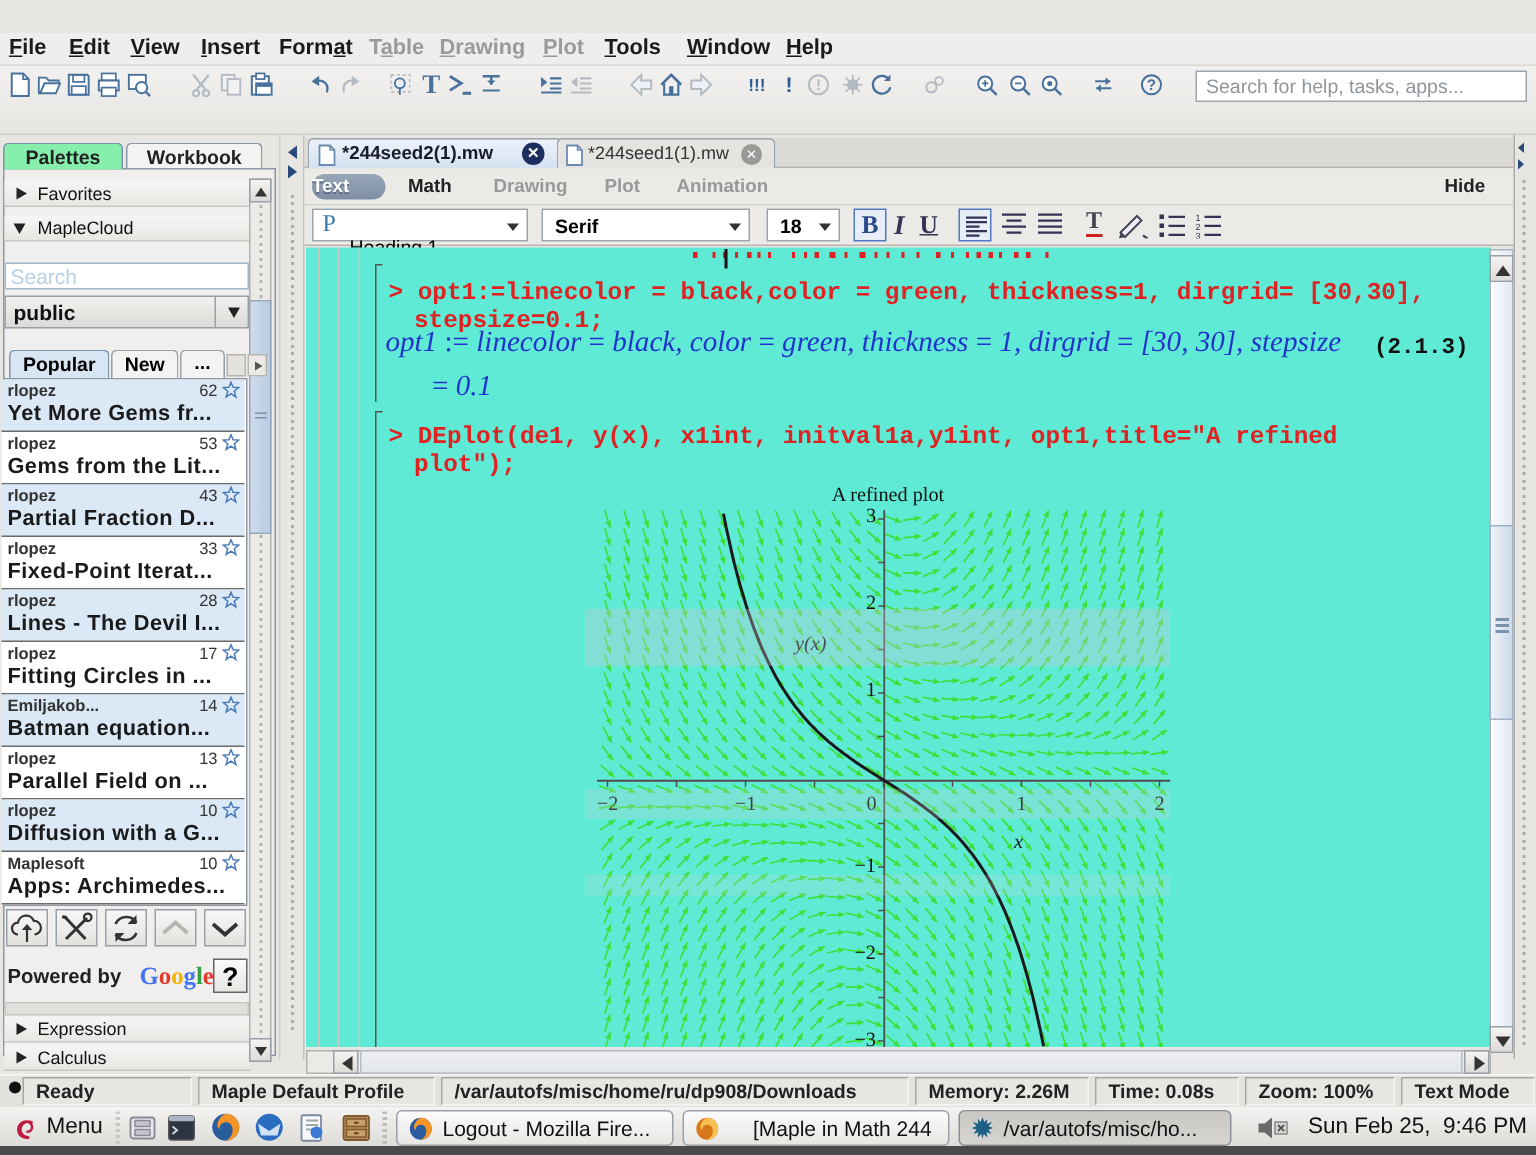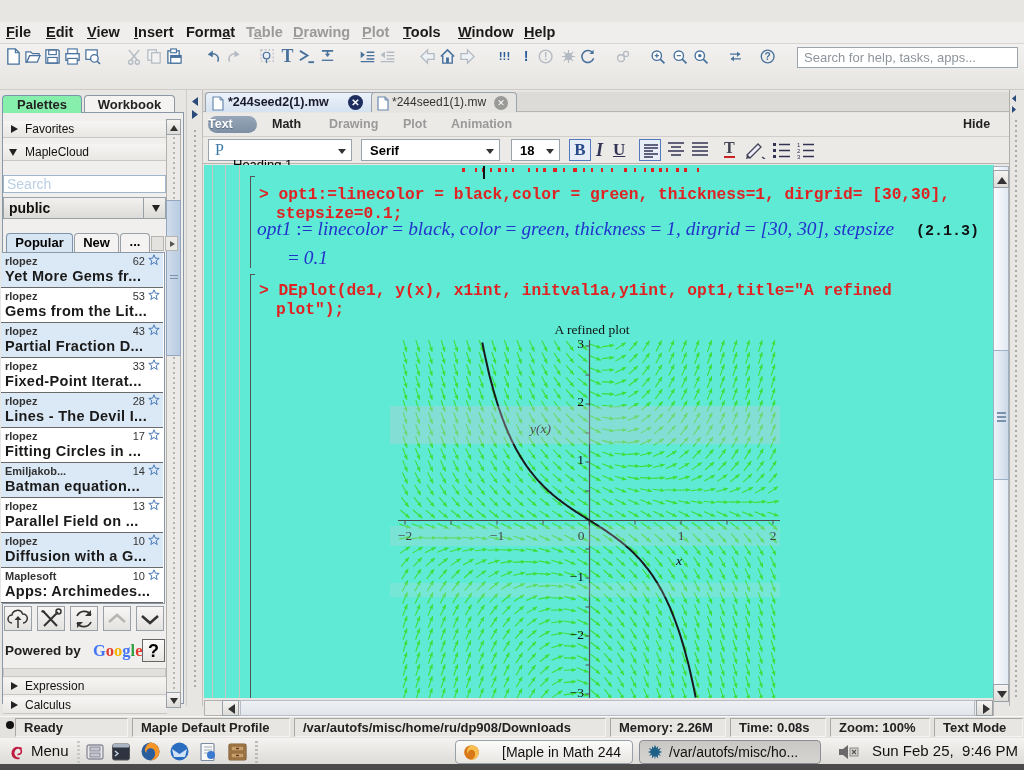--- a/index.html
+++ b/index.html
@@ -580,20 +580,24 @@
           <path d="M6 5h8M6 8h8M6 11h5" stroke="#9aa" stroke-width="1.2"></path>
           <circle cx="13" cy="13" r="4" fill="#3a7ad0"></circle>
         </svg></span>
 <span class="abs" style="left:227px;top:4px"><svg width="21" height="20" viewBox="0 0 21 20">
           <rect x="2" y="2" width="17" height="16" rx="1.5" fill="#b98a52" stroke="#7d5a30" stroke-width="1.2"></rect>
           <rect x="4" y="4" width="13" height="5" fill="#caa06a" stroke="#7d5a30"></rect>
           <rect x="4" y="11" width="13" height="5" fill="#caa06a" stroke="#7d5a30"></rect>
           <path d="M9 6.5h3M9 13.5h3" stroke="#5d3f1e" stroke-width="1.4"></path>
         </svg></span>
 <span class="abs" style="left:255px;top:3px;width:3px;height:22px;background:repeating-linear-gradient(#bbb 0 2px,transparent 2px 4px)"></span>
+<div class="task" style="left:264px;width:185px"><span style="margin-left:7px"><svg width="17" height="17" viewBox="0 0 21 21" style="vertical-align:-4px">
+            <circle cx="10.5" cy="10.5" r="9" fill="#2a5d9e"></circle>
+            <path d="M10.5 1.5a9 9 0 0 1 9 9c0 5-4 9-9 9 3-1.5 5-4.5 4.5-8C14.6 8 12 6.5 9 7.5 7 8.2 6 10 6.5 12c-1.5-1-2-3-1.2-5C6.5 4 8.5 2 10.5 1.5z" fill="#f79626"></path>
+          </svg></span><span style="margin-left:6px">Logout - Mozilla Fire...</span></div>
 <div class="task" style="left:455px;width:178px"><span style="margin-left:7px"><svg width="17" height="17" viewBox="0 0 21 21" style="vertical-align:-4px">
             <circle cx="10.5" cy="10.5" r="9" fill="#d87818"></circle>
             <path d="M10.5 1.5a9 9 0 0 1 9 9c0 5-4 9-9 9 3-1.5 5-4.5 4.5-8C14.6 8 12 6.5 9 7.5 7 8.2 6 10 6.5 12c-1.5-1-2-3-1.2-5C6.5 4 8.5 2 10.5 1.5z" fill="#f8c050"></path>
           </svg></span><span style="margin-left:22px">[Maple in Math 244 ...</span></div>
 <div class="task" style="left:639px;width:182px;background:linear-gradient(#cac8c4,#d6d4d0);border-color:#8a8f96"><span style="margin-left:7px"><svg width="16" height="16" viewBox="0 0 20 20" style="vertical-align:-3px">
             <path d="M10 1 L11.5 5 L14 2.5 L13.5 6.5 L18 5 L15 8.5 L19 10 L15 11.5 L17.5 15 L13.5 13.5 L14 18 L11 15 L10 19 L9 15 L6 18 L6.5 13.5 L2.5 15 L5 11.5 L1 10 L5 8.5 L2 5 L6.5 6.5 L6 2.5 L8.5 5 Z" fill="#1e6086"></path>
           </svg></span><span style="margin-left:6px">/var/autofs/misc/ho...</span></div>
 <span class="abs" style="left:837px;top:5px"><svg width="22" height="18" viewBox="0 0 22 18">
           <path d="M2 6h4l5-4v14l-5-4H2z" fill="#6a6a6a"></path>
           <rect x="13" y="5" width="8" height="8" fill="#d8d6d2" stroke="#888"></rect>

